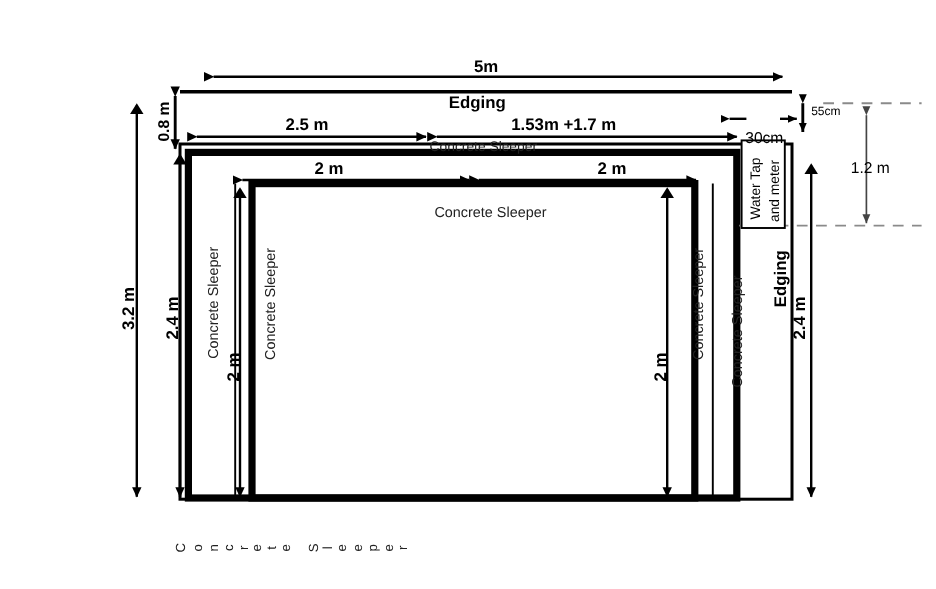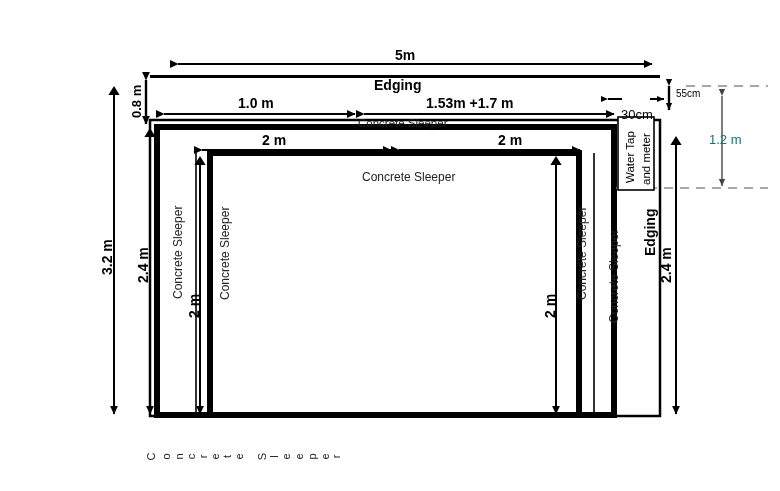--- a/index.html
+++ b/index.html
@@ -159,29 +159,29 @@
     <g>
       <rect x="618" y="117" width="36" height="73" fill="#ffffff" stroke="#000" stroke-width="1.6"></rect>
     </g>
 
   </svg>
 
   <div class="lbl bold" style="left:395px; top:48px; font-size:14px;">5m</div>
 
   <div class="lbl bold" style="left:374px; top:78px; font-size:14px;">Edging</div>
 
-  <div class="lbl bold" style="left:238px; top:96px; font-size:14px;">1.0 m</div>
+  <div class="lbl bold" style="left:238px; top:96px; font-size:14px;">2.5 m</div>
 
   <div class="lbl bold" style="left:426px; top:96px; font-size:14px;">1.53m +1.7 m</div>
 
   <div class="lbl" style="left:621px; top:108px; font-size:13px;">30cm</div>
 
   <div class="lbl" style="left:676px; top:89px; font-size:10px;">55cm</div>
 
-  <div class="lbl" style="left:709px; top:133px; font-size:13px; color:#0f766e;">1.2 m</div>
+  <div class="lbl" style="left:709px; top:133px; font-size:13px; color:#000000;">1.2 m</div>
 
   <div class="lbl" style="left:358px; top:118px; font-size:11.5px; color:#222;">Concrete Sleeper</div>
 
   <div class="lbl bold" style="left:262px; top:133px; font-size:14px;">2 m</div>
 
   <div class="lbl bold" style="left:498px; top:133px; font-size:14px;">2 m</div>
 
   <div class="lbl" style="left:362px; top:171px; font-size:12px; color:#222;">Concrete Sleeper</div>
 
   <div class="lbl bold vert rot-ccw" style="left:130px; top:118px; font-size:13px;">0.8 m</div>

